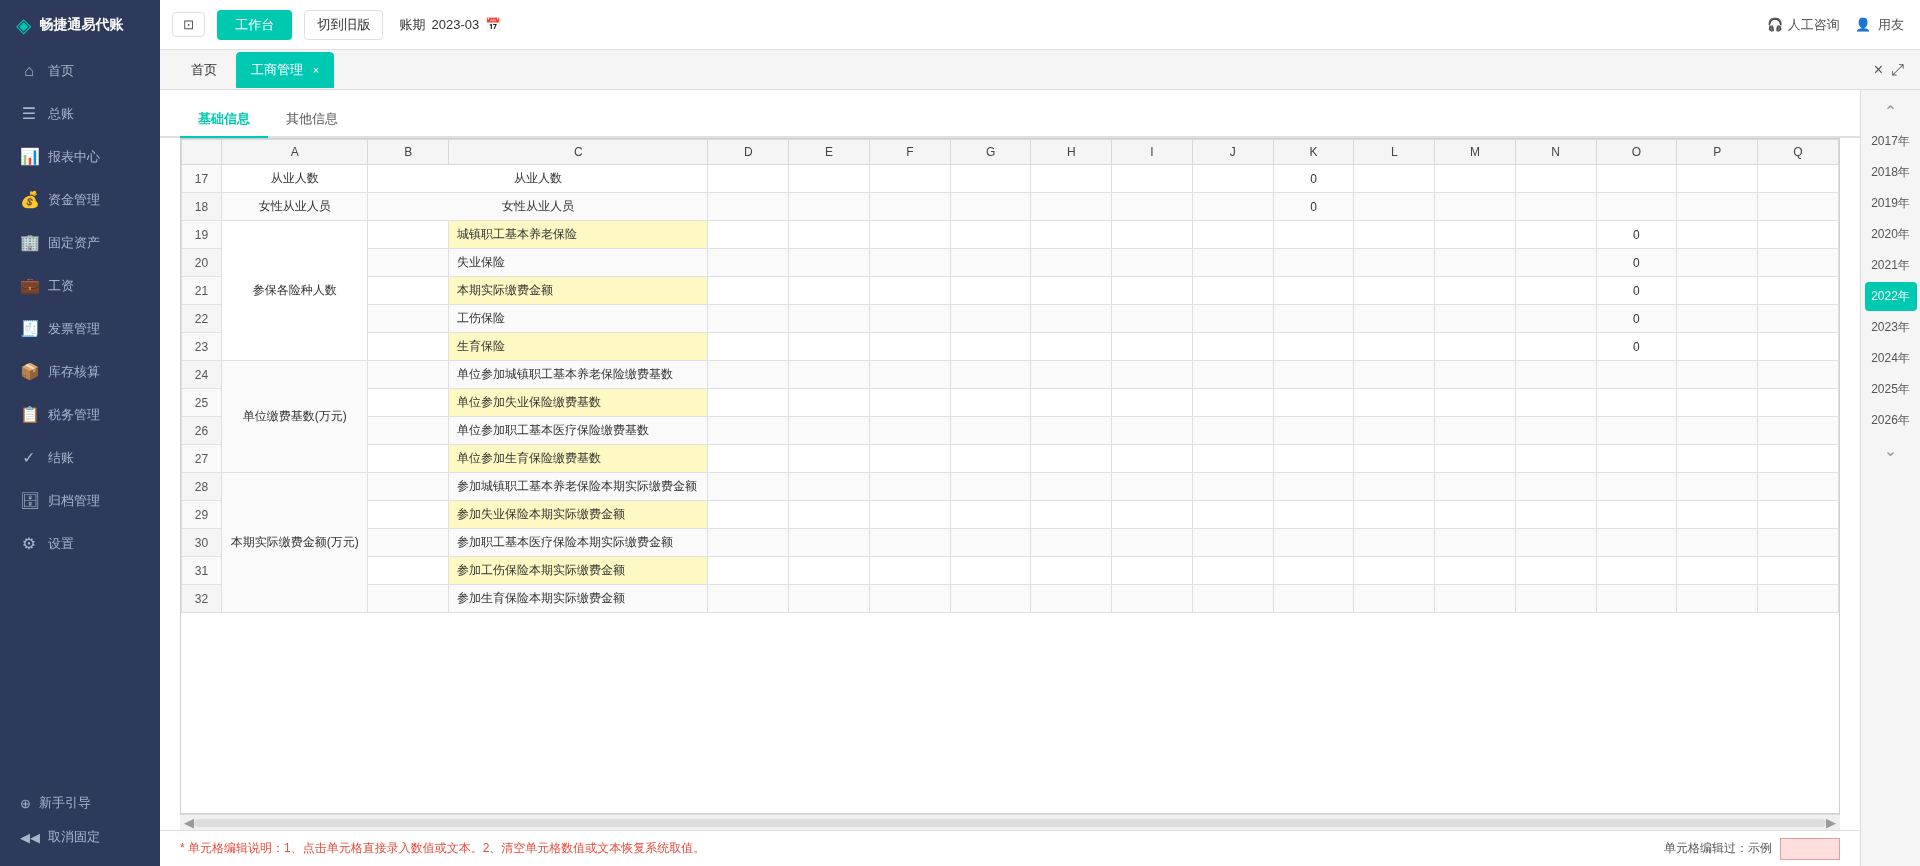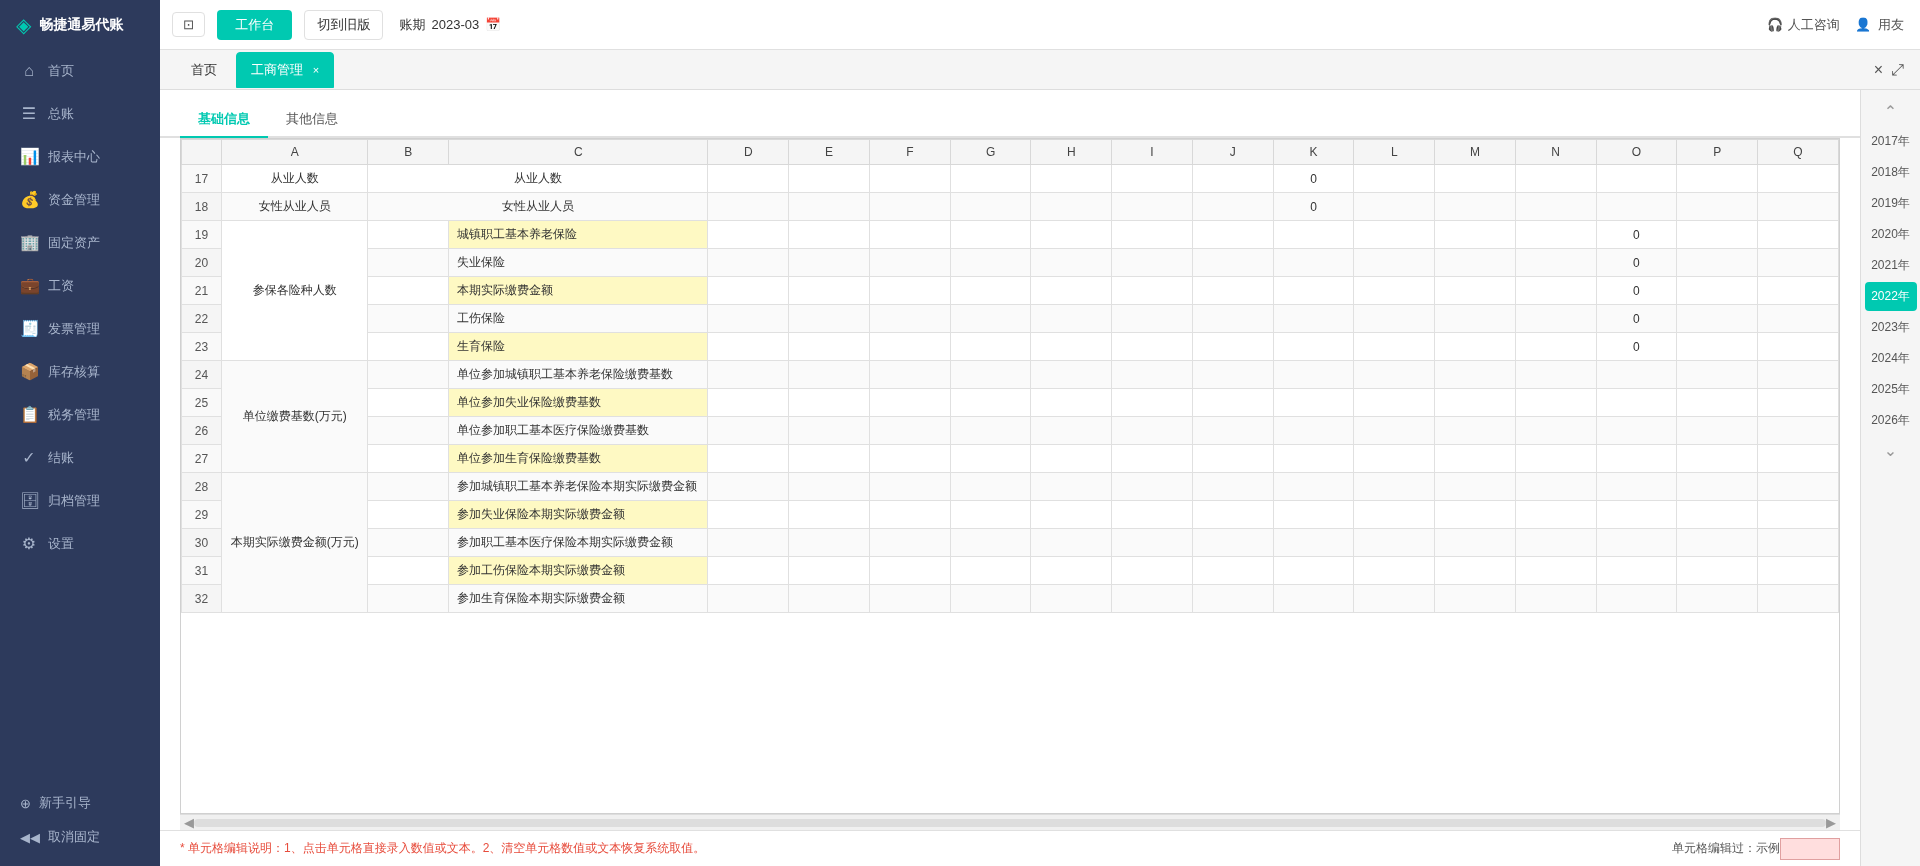--- a/index.html
+++ b/index.html
@@ -148,21 +148,21 @@
     .bottom-scroll { height: 16px; background: #f0f0f0; border-top: 1px solid #ddd; display: flex; align-items: center; padding: 0 4px; }
     .scroll-track { flex: 1; height: 8px; background: #ddd; border-radius: 4px; }
 
     
     .footer {
       height: 36px; background: #fff; border-top: 1px solid #e0e0e0;
       display: flex; align-items: center; padding: 0 20px;
       font-size: 12px;
     }
     .footer-note { color: #e74c3c; }
-    .footer-right { margin-left: auto; display: flex; align-items: center; color: #555; }
+    .footer-right { margin-left: auto; display: flex; align-items: center; gap: 8px; color: #555; }
     .sample-cell {
       width: 60px; height: 22px; background: #ffdede; border: 1px solid #e0a0a0;
       display: inline-block;
     }
   </style>
 </head>
 <body>
 
 <div class="top-header">
   <div class="logo-area">

